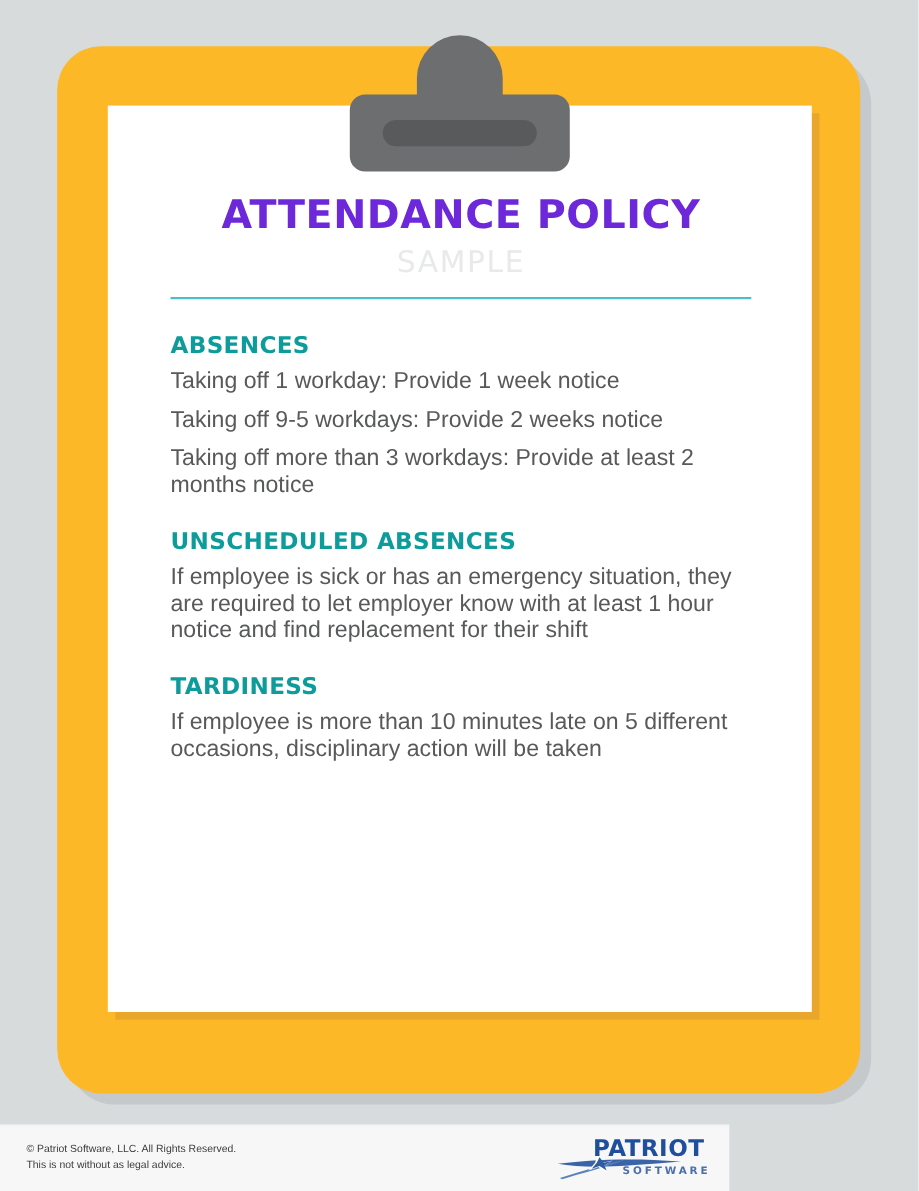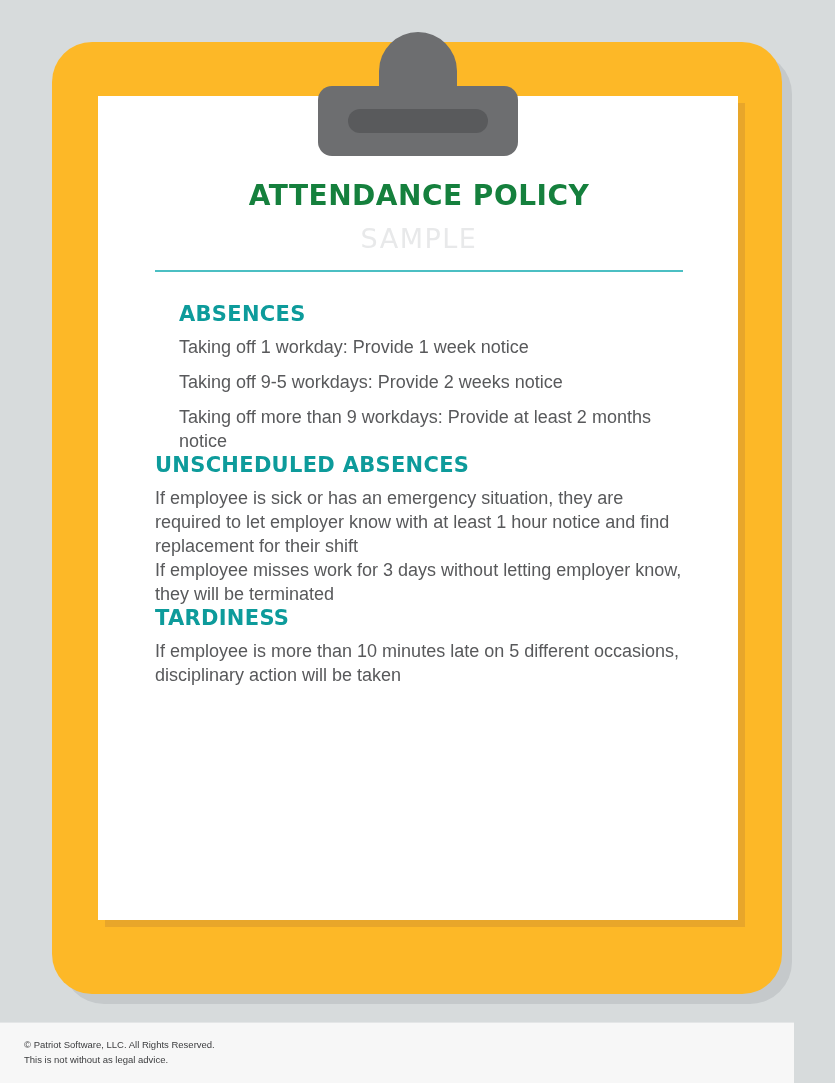--- a/index.html
+++ b/index.html
@@ -107,25 +107,25 @@
     height: 824px;
     z-index: 4;
     box-sizing: border-box;
     padding: 0 55px 0 57px;
   }
 
   .doc-title {
     margin: 0;
     padding-top: 78px;
     text-align: center;
-    font-size: 28px;
+    font-size: 36px;
     line-height: 44px;
     font-weight: bold;
     letter-spacing: 0.5px;
-    color: #15803d;
+    color: #6d28d9;
     font-family: "DejaVu Sans", sans-serif;
   }
   .doc-subtitle {
     margin: 0;
     padding-top: 6px;
     text-align: center;
     font-size: 27px;
     line-height: 30px;
     font-weight: normal;
     letter-spacing: 1.5px;
@@ -133,47 +133,48 @@
     font-family: "DejaVu Sans", sans-serif;
   }
   .title-rule {
     margin: 16px 0 0 0;
     height: 2px;
     background: #4bbfc3;
     width: 100%;
   }
 
   .section {
-  }
-  .section.first { margin-top: 30px; margin-left: 24px; }
+    margin-top: 27px;
+  }
+  .section.first { margin-top: 30px; }
 
   .section-heading {
     margin: 0 0 9px 0;
     font-size: 21px;
     line-height: 24px;
     font-weight: bold;
     letter-spacing: 0.3px;
     color: #0d9b9b;
     font-family: "DejaVu Sans", sans-serif;
   }
   .section-para {
     margin: 0 0 11px 0;
-    font-size: 18px;
+    font-size: 21px;
     line-height: 24px;
     color: #58595b;
     font-family: "Liberation Sans", sans-serif;
   }
   .section-para:last-child { margin-bottom: 0; }
 
   
   .footer {
     position: absolute;
     left: 0;
     bottom: 0;
-    width: 794px;
+    width: 663px;
     height: 60px;
     background: #f7f7f7;
     border-top: 1px solid #e4e6e7;
     z-index: 8;
   }
   .footer-legal {
     position: absolute;
     left: 24px;
     top: 14px;
   }
@@ -233,42 +234,54 @@
     <h1 class="doc-title">ATTENDANCE POLICY</h1>
 
     <h2 class="doc-subtitle">SAMPLE</h2>
 
     <div class="title-rule"></div>
 
     <div class="section first">
       <h3 class="section-heading">ABSENCES</h3>
       <p class="section-para">Taking off 1 workday: Provide 1 week notice</p>
       <p class="section-para">Taking off 9-5 workdays: Provide 2 weeks notice</p>
-      <p class="section-para">Taking off more than 9 workdays: Provide at least 2 months notice</p>
+      <p class="section-para">Taking off more than 3 workdays: Provide at least 2 months notice</p>
     </div>
 
     <div class="section">
       <h3 class="section-heading">UNSCHEDULED ABSENCES</h3>
       <p class="section-para">If employee is sick or has an emergency situation, they are required to let employer know with at least 1 hour notice and find replacement for their shift</p>
     </div>
 
     <div class="section">
-      <p class="section-para">If employee misses work for 3 days without letting employer know, they will be terminated</p>
     </div>
 
     <div class="section">
       <h3 class="section-heading">TARDINESS</h3>
       <p class="section-para">If employee is more than 10 minutes late on 5 different occasions, disciplinary action will be taken</p>
     </div>
 
   </div>
 
   <div class="footer">
 
     <div class="footer-legal">
       <p class="footer-line">© Patriot Software, LLC. All Rights Reserved.</p>
       <p class="footer-line">This is not without as legal advice.</p>
     </div>
 
+    <div class="footer-logo">
+      <svg width="146" height="42" viewBox="0 0 146 42" xmlns="http://www.w3.org/2000/svg">
+        <text class="logo-wordmark" x="40" y="18">PATRIOT</text>
+
+        <g>
+          <path d="M8 25 C34 22 70 19 120 23 C72 27 36 30 8 25 Z" fill="#3a63a8"></path>
+          <path d="M10 38 C28 32 48 26 70 21 C48 29 28 34 12 39 Z" fill="#5b81bd"></path>
+          <path d="M44 18 L49 24 L58 22 L50 27 L53 33 L45 28 L36 31 L42 24 Z" fill="#ffffff"></path>
+          <path d="M46 19 L50 24 L57 22.5 L50.5 26.5 L52.5 31 L46 27 L39 29.5 L43.5 24 Z" fill="#2f5ca3"></path>
+        </g>
+        <text class="logo-subword" x="67" y="34">SOFTWARE</text>
+      </svg>
+    </div>
 
   </div>
 
 </div>
 
 </body></html>

